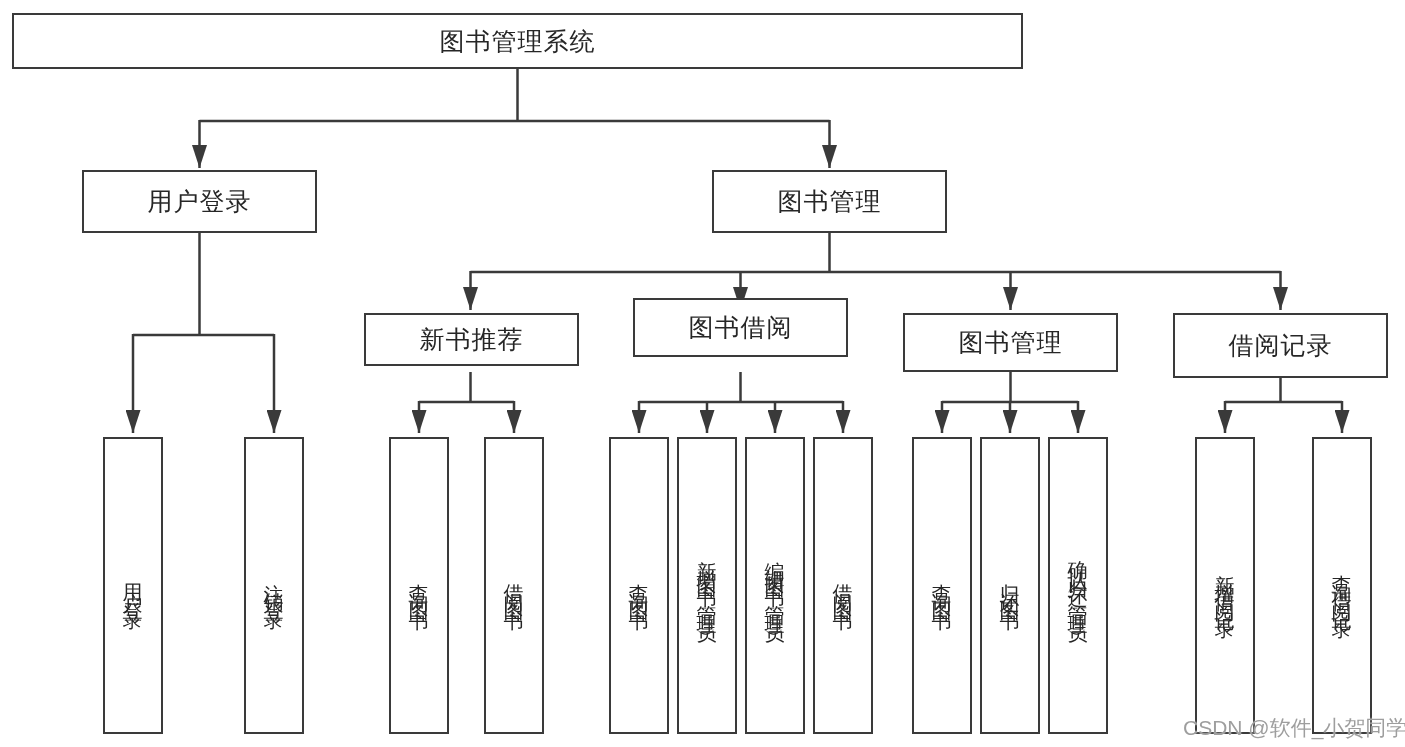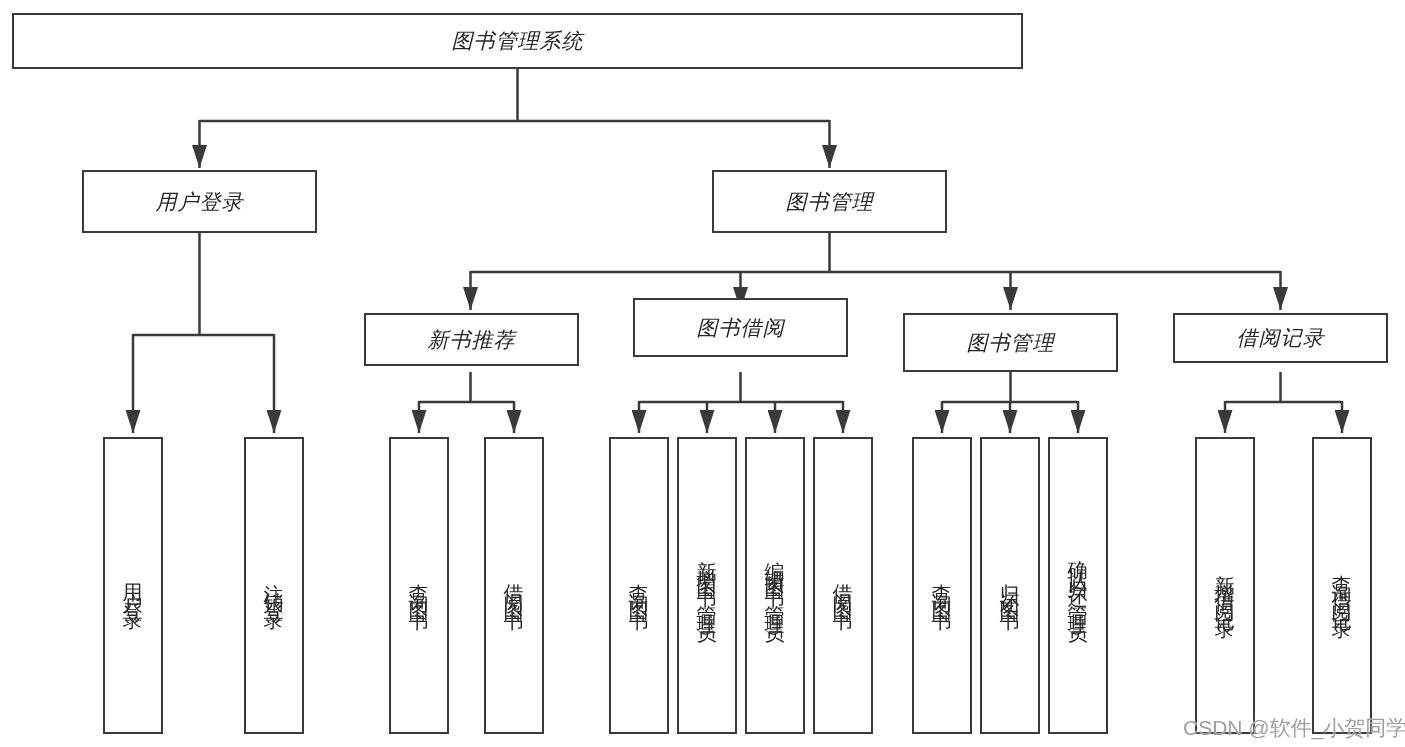--- a/index.html
+++ b/index.html
@@ -34,24 +34,23 @@
   svg.wires marker path { fill: var(--line); stroke: none; }
 
   .box {
     position: absolute;
     background: #fff;
     border: 2.5px solid var(--line);
     color: var(--text);
     display: flex;
     align-items: center;
     justify-content: center;
-    font-size: 21px;
+    font-size: 25px;
     letter-spacing: 1px;
     white-space: nowrap;
-    font-style: italic;
   }
 
   .vbox {
     position: absolute;
     background: #fff;
     border: 2.5px solid var(--line);
     color: var(--text);
     display: flex;
     align-items: center;
     justify-content: center;
@@ -130,21 +129,21 @@
   </svg>
 
   <div class="box" style="left:12px; top:13px; width:1011px; height:56px;">图书管理系统</div>
 
   <div class="box" style="left:82px; top:170px; width:235px; height:63px;">用户登录</div>
   <div class="box" style="left:712px; top:170px; width:235px; height:63px;">图书管理</div>
 
   <div class="box" style="left:364px; top:313px; width:215px; height:53px;">新书推荐</div>
   <div class="box" style="left:633px; top:298px; width:215px; height:59px;">图书借阅</div>
   <div class="box" style="left:903px; top:313px; width:215px; height:59px;">图书管理</div>
-  <div class="box" style="left:1173px; top:313px; width:215px; height:50px;">借阅记录</div>
+  <div class="box" style="left:1173px; top:313px; width:215px; height:65px;">借阅记录</div>
 
   <div class="vbox" style="left:103px;">用户登录</div>
   <div class="vbox" style="left:244px;">注销登录</div>
 
   <div class="vbox" style="left:389px;">查询图书</div>
   <div class="vbox" style="left:484px;">借阅图书</div>
 
   <div class="vbox" style="left:609px;">查询图书</div>
   <div class="vbox" style="left:677px;">新增图书（管理员）</div>
   <div class="vbox" style="left:745px;">编辑图书（管理员）</div>

